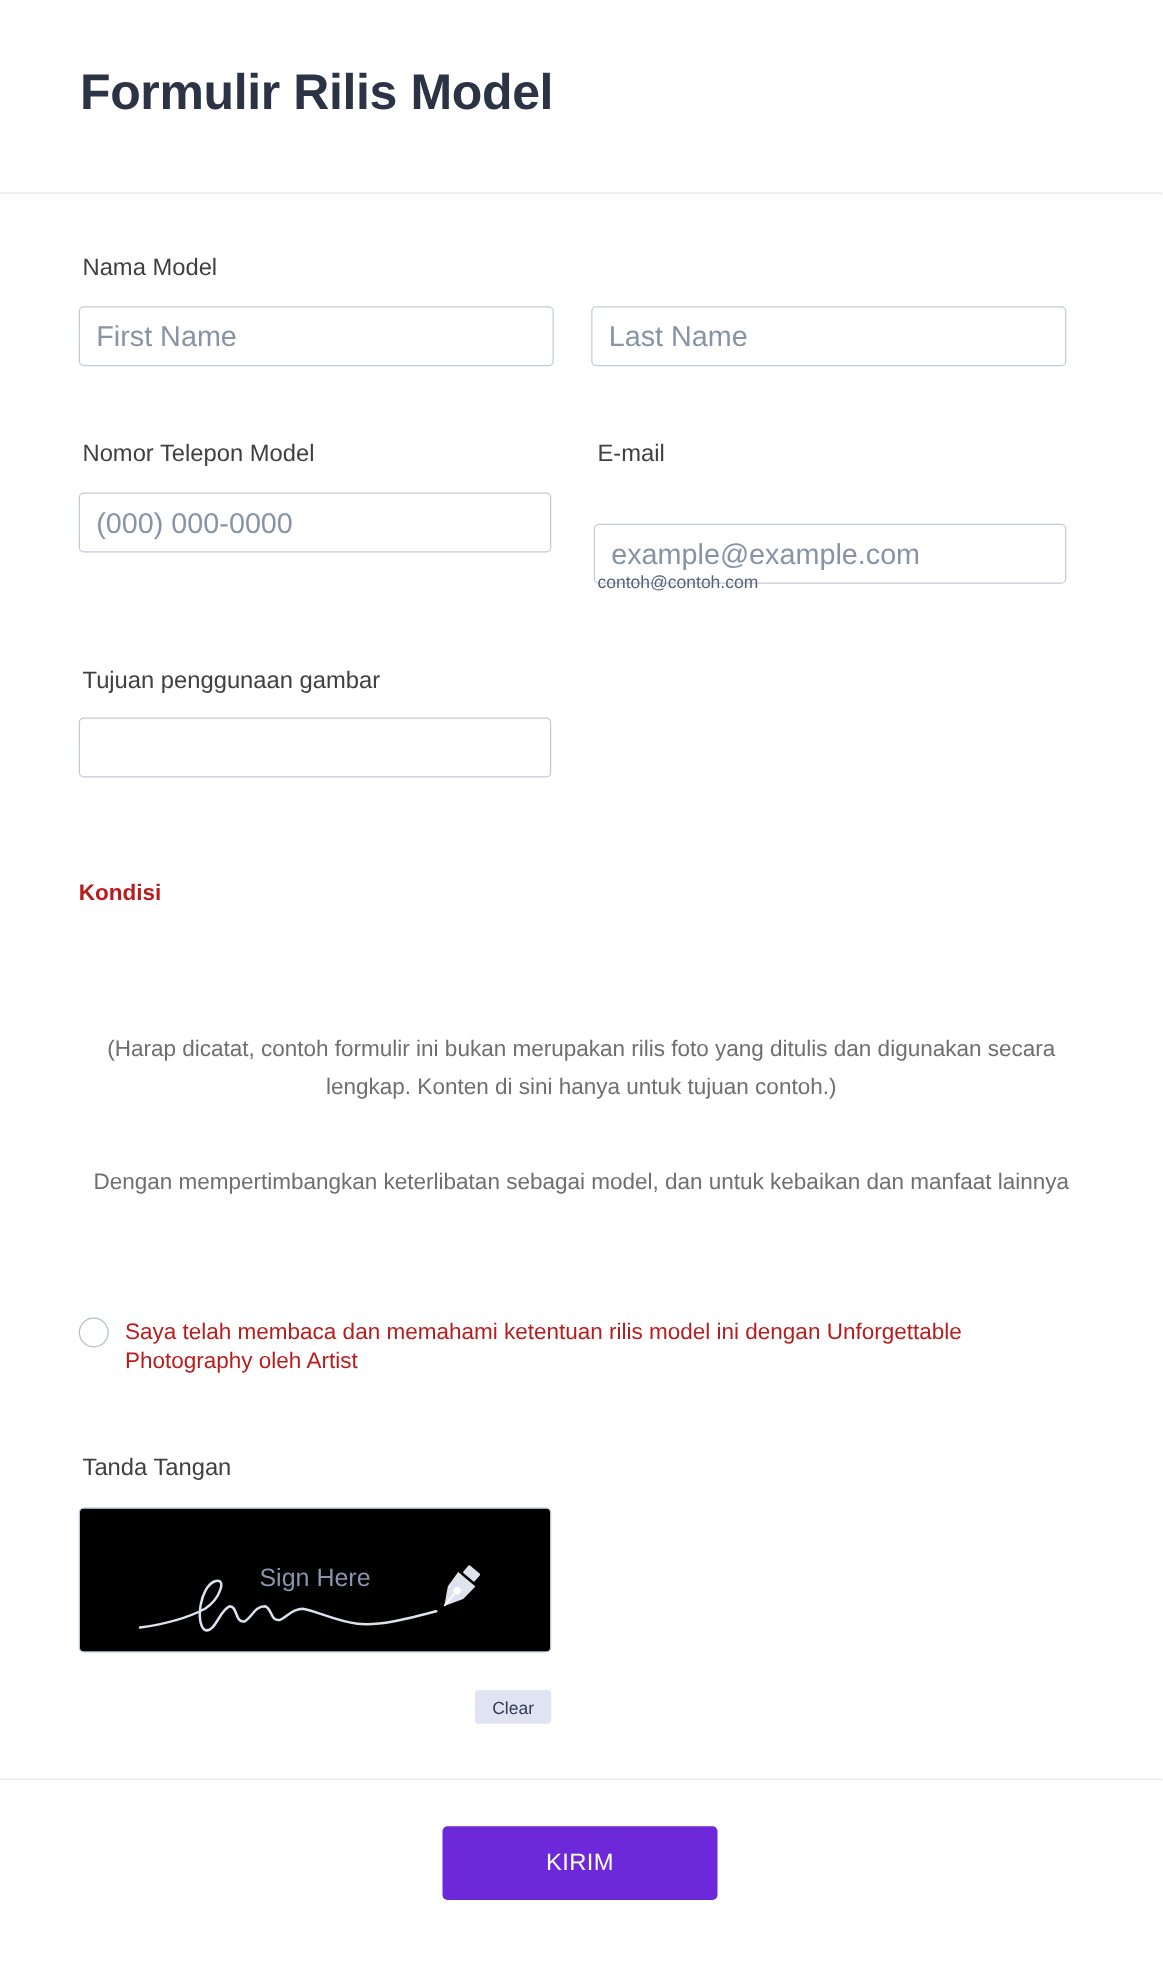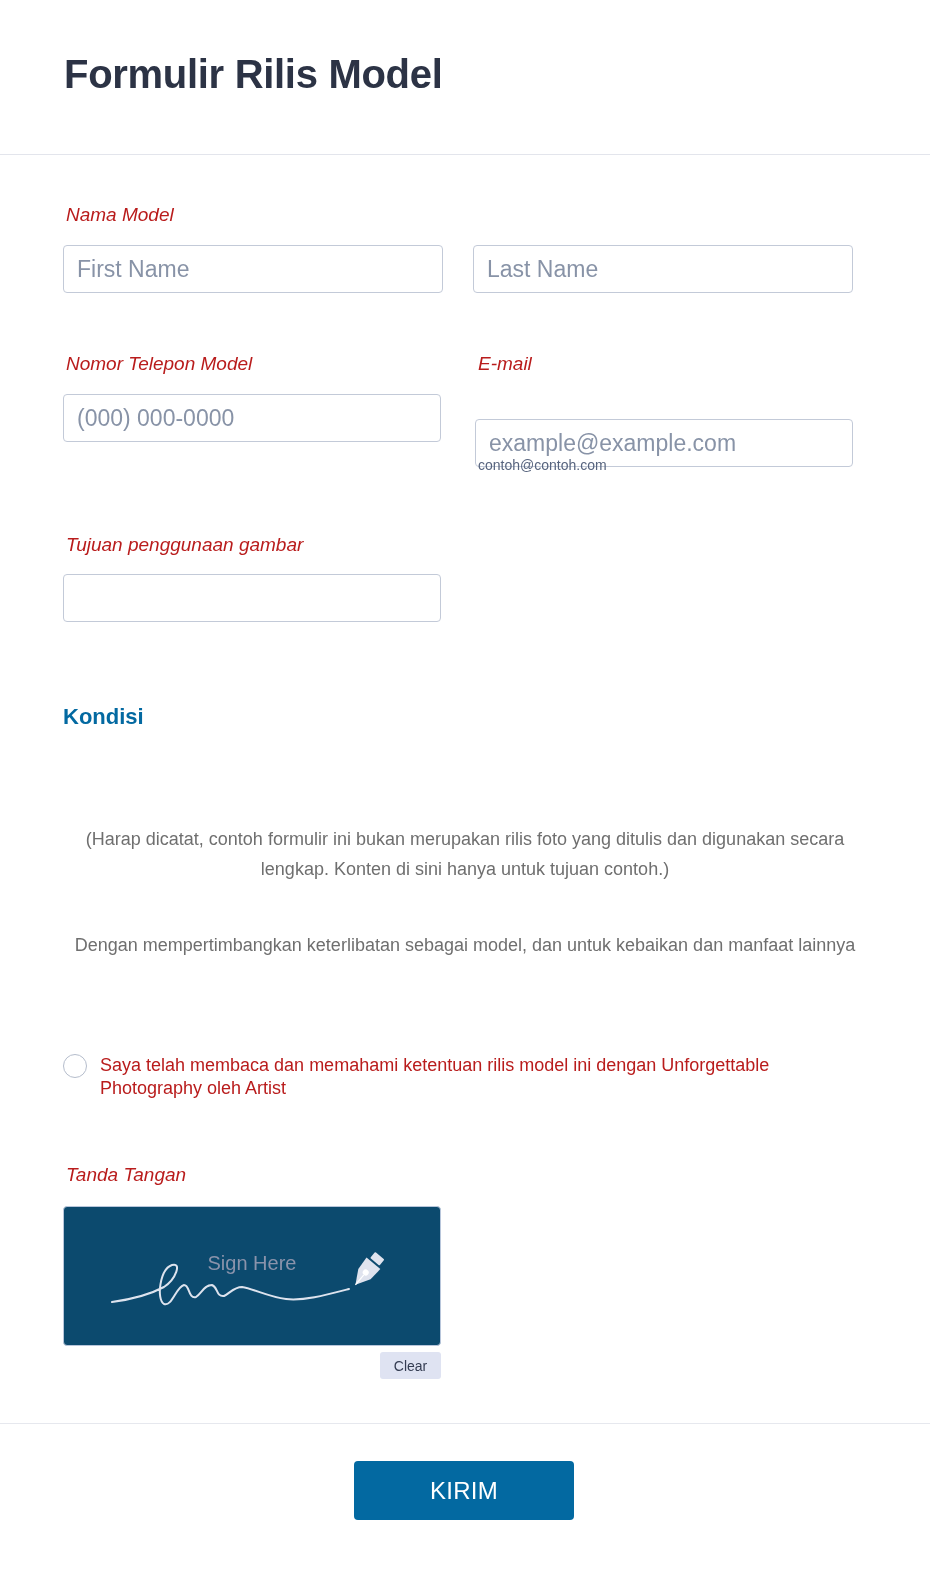--- a/index.html
+++ b/index.html
@@ -2,45 +2,45 @@
 <html><head>
   <meta charset="utf-8">
   <style>
     * { box-sizing: border-box; margin: 0; padding: 0; }
     html, body { width: 930px; height: 1590px; background: #ffffff; overflow: hidden; }
     body { font-family: "Liberation Sans", "DejaVu Sans", sans-serif; color: #2c3345; position: relative; }
 
     .header { position: absolute; left: 0; top: 0; width: 930px; height: 155px; border-bottom: 1px solid #e3e5ec; }
     .page-title { position: absolute; left: 64px; top: 52px; font-size: 40px; font-weight: 700; color: #2c3345; letter-spacing: -0.3px; }
 
-    .label { position: absolute; font-size: 19px; color: #b91c1c; font-style: italic; }
-    .label-bold { position: absolute; font-size: 22px; font-weight: 700; color: #0369a1; }
+    .label { position: absolute; font-size: 19px; color: #404040; }
+    .label-bold { position: absolute; font-size: 18px; font-weight: 700; color: #b91c1c; }
 
     .input { position: absolute; height: 48px; border: 1px solid #c3cad8; border-radius: 4px; background: #fff;
              font-family: "Liberation Sans", "DejaVu Sans", sans-serif; font-size: 23px; color: #2c3345; padding: 0 13px; outline: none; }
     .input::placeholder { color: #8893a7; }
 
     .sublabel { position: absolute; font-size: 14px; color: #57647e; }
 
     .para { position: absolute; left: 64px; width: 802px; text-align: center; font-size: 18px; color: #6f6f6f; line-height: 30px; }
 
     .radio-wrap { position: absolute; left: 63px; top: 1054px; width: 800px; display: flex; align-items: flex-start; }
     .radio { width: 24px; height: 24px; border: 1px solid #b5bdcc; border-radius: 50%; background: #fff; flex: 0 0 24px; margin-top: 0px; cursor: pointer; }
     .radio-label { margin-left: 13px; font-size: 18px; line-height: 23px; color: #b91c1c; width: 740px; }
 
-    .sig-pad { position: absolute; left: 63px; top: 1206px; width: 378px; height: 140px; border: 1px solid #b8c6db; border-radius: 4px; background: #0c4a6e; cursor: crosshair; }
+    .sig-pad { position: absolute; left: 63px; top: 1206px; width: 378px; height: 116px; border: 1px solid #b8c6db; border-radius: 4px; background: #000000; cursor: crosshair; }
     .sig-text { position: absolute; left: 0; width: 100%; top: 45px; text-align: center; font-size: 20px; color: #8a93ab; }
     .sig-svg { position: absolute; left: 0; top: 0; }
 
     .clear-btn { position: absolute; left: 380px; top: 1352px; width: 61px; height: 27px; background: #dfe3f2; border: none; border-radius: 3px;
                  font-family: "Liberation Sans", "DejaVu Sans", sans-serif; font-size: 14px; color: #343c52; cursor: pointer; text-align: center; }
 
     .footer-line { position: absolute; left: 0; top: 1423px; width: 930px; height: 1px; background: #e6e8ee; }
-    .submit-btn { position: absolute; left: 354px; top: 1461px; width: 220px; height: 59px; background: #0369a1; border: none; border-radius: 4px;
-                  color: #ffffff; font-family: "Liberation Sans", "DejaVu Sans", sans-serif; font-size: 24px; letter-spacing: 0.3px; cursor: pointer; }
+    .submit-btn { position: absolute; left: 354px; top: 1461px; width: 220px; height: 59px; background: #6d28d9; border: none; border-radius: 4px;
+                  color: #ffffff; font-family: "Liberation Sans", "DejaVu Sans", sans-serif; font-size: 19px; letter-spacing: 0.3px; cursor: pointer; }
   </style>
 </head>
 <body>
 
 <div class="header">
   <h1 class="page-title">Formulir Rilis Model</h1>
 </div>
 
 <label class="label" style="left:66px; top:204px;">Nama Model</label>
 <input class="input" style="left: 63px; top: 245px; width: 380px;" type="text" placeholder="First Name">

